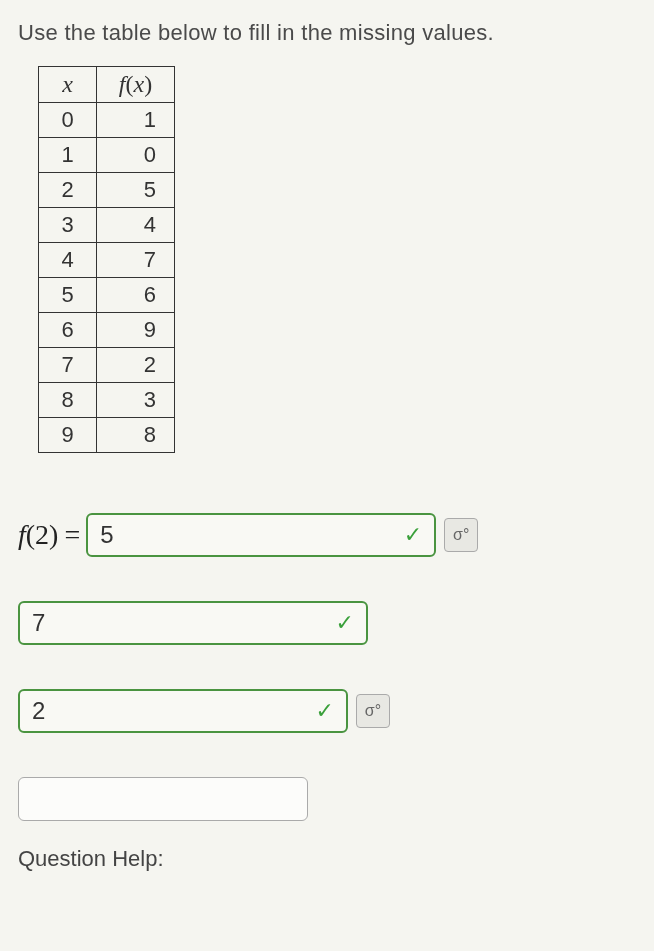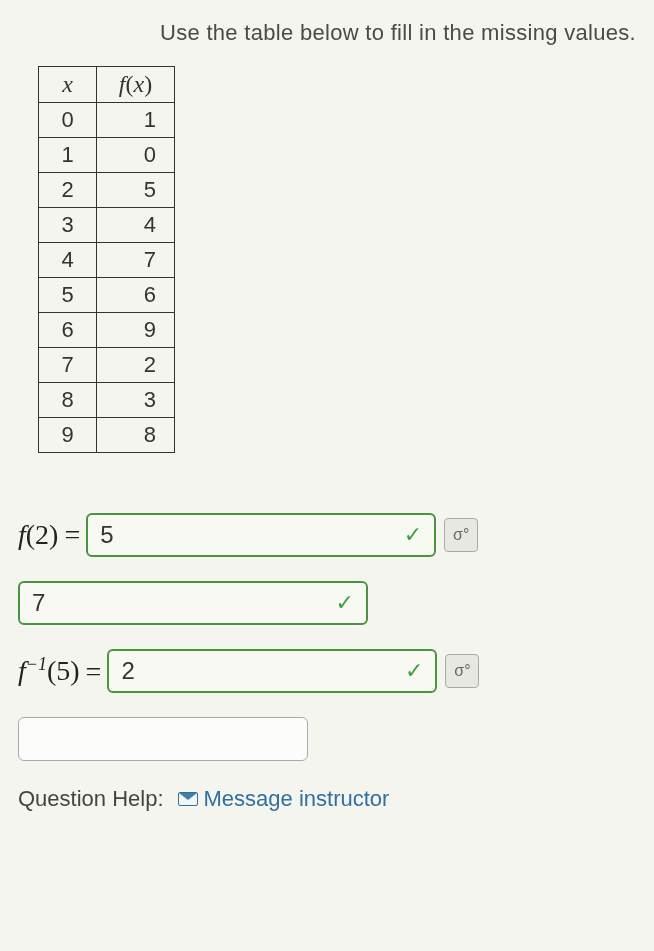--- a/index.html
+++ b/index.html
@@ -9,21 +9,20 @@
       background: #f5f5f0;
       font-family: Arial, sans-serif;
       padding: 20px 18px;
       color: #333;
     }
     .instruction {
       font-size: 22px;
       color: #4a4a4a;
       margin-bottom: 20px;
       letter-spacing: 0.3px;
-      text-align: right;
     }
     table.data-table {
       border-collapse: collapse;
       margin-left: 20px;
       margin-bottom: 60px;
     }
     table.data-table th, table.data-table td {
       border: 1px solid #333;
       padding: 4px 8px;
       font-size: 22px;
@@ -42,21 +41,21 @@
       margin-left: 48px;
     }
     table.data-table td {
       text-align: center;
     }
     table.data-table td.xcol { text-align: center; }
     table.data-table td.fxcol { text-align: right; padding-right: 18px; }
     .qline {
       display: flex;
       align-items: center;
-      margin-bottom: 24px;
+      margin-bottom: 44px;
       flex-wrap: wrap;
     }
     .math {
       font-family: "Times New Roman", serif;
       font-style: italic;
       font-size: 28px;
       color: #222;
       white-space: nowrap;
     }
     .math .paren { font-style: normal; }
@@ -208,35 +207,28 @@
 </div>
 
 <div class="qline">
   <div class="answer-box" style="width:350px">
     <span class="answer-val">7</span>
     <span class="check">✓</span>
   </div>
 </div>
 
 <div class="qline">
-  <span class="math">
-    <span>f</span><span class="sup">−1</span><span class="paren">(5)</span><span class="eq">=</span>
-  </span>
   <div class="answer-box" style="width:330px">
     <span class="answer-val">2</span>
     <span class="check">✓</span>
   </div>
   <span class="infinity-btn">σ°</span>
 </div>
 
 <div class="qline" style="margin-bottom:25px">
   <div class="answer-box empty" style="width:290px">
     <span class="answer-val"></span>
   </div>
 </div>
 
 <div class="help-row">
   <span>Question Help:</span>
-  <span class="help-link">
-    <span class="envelope"></span>
-    <span>Message instructor</span>
-  </span>
 </div>
 
 </body></html>

